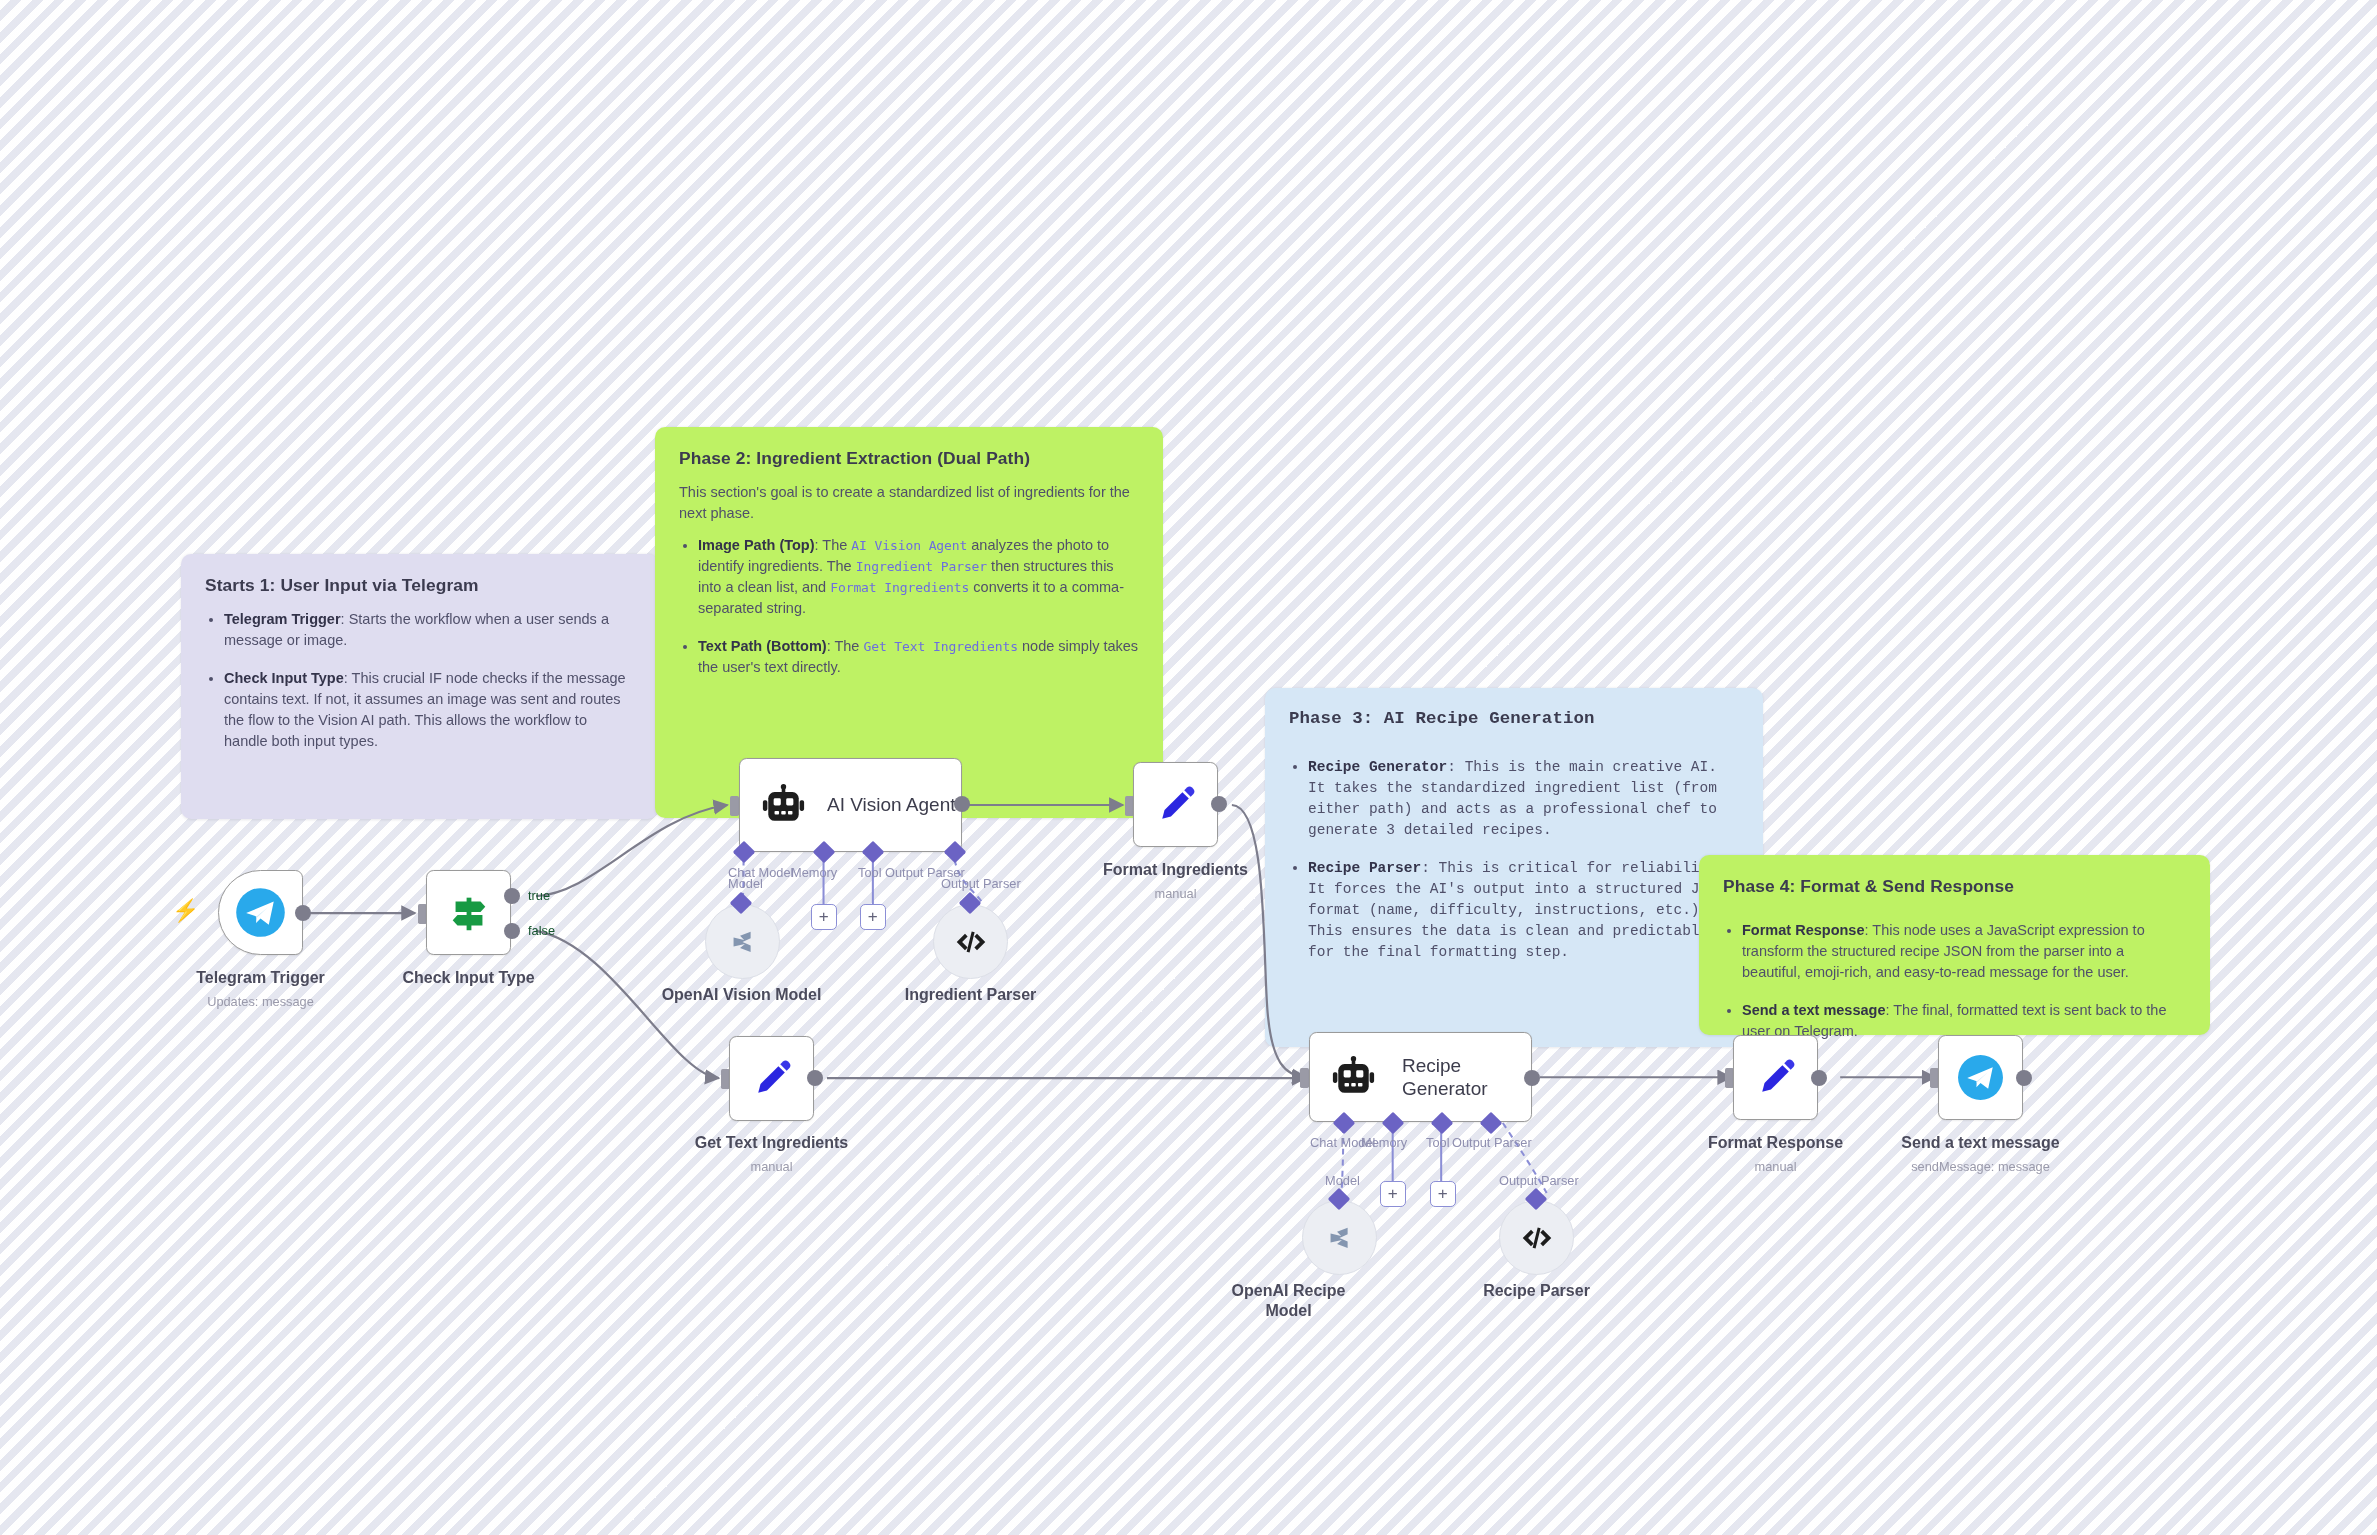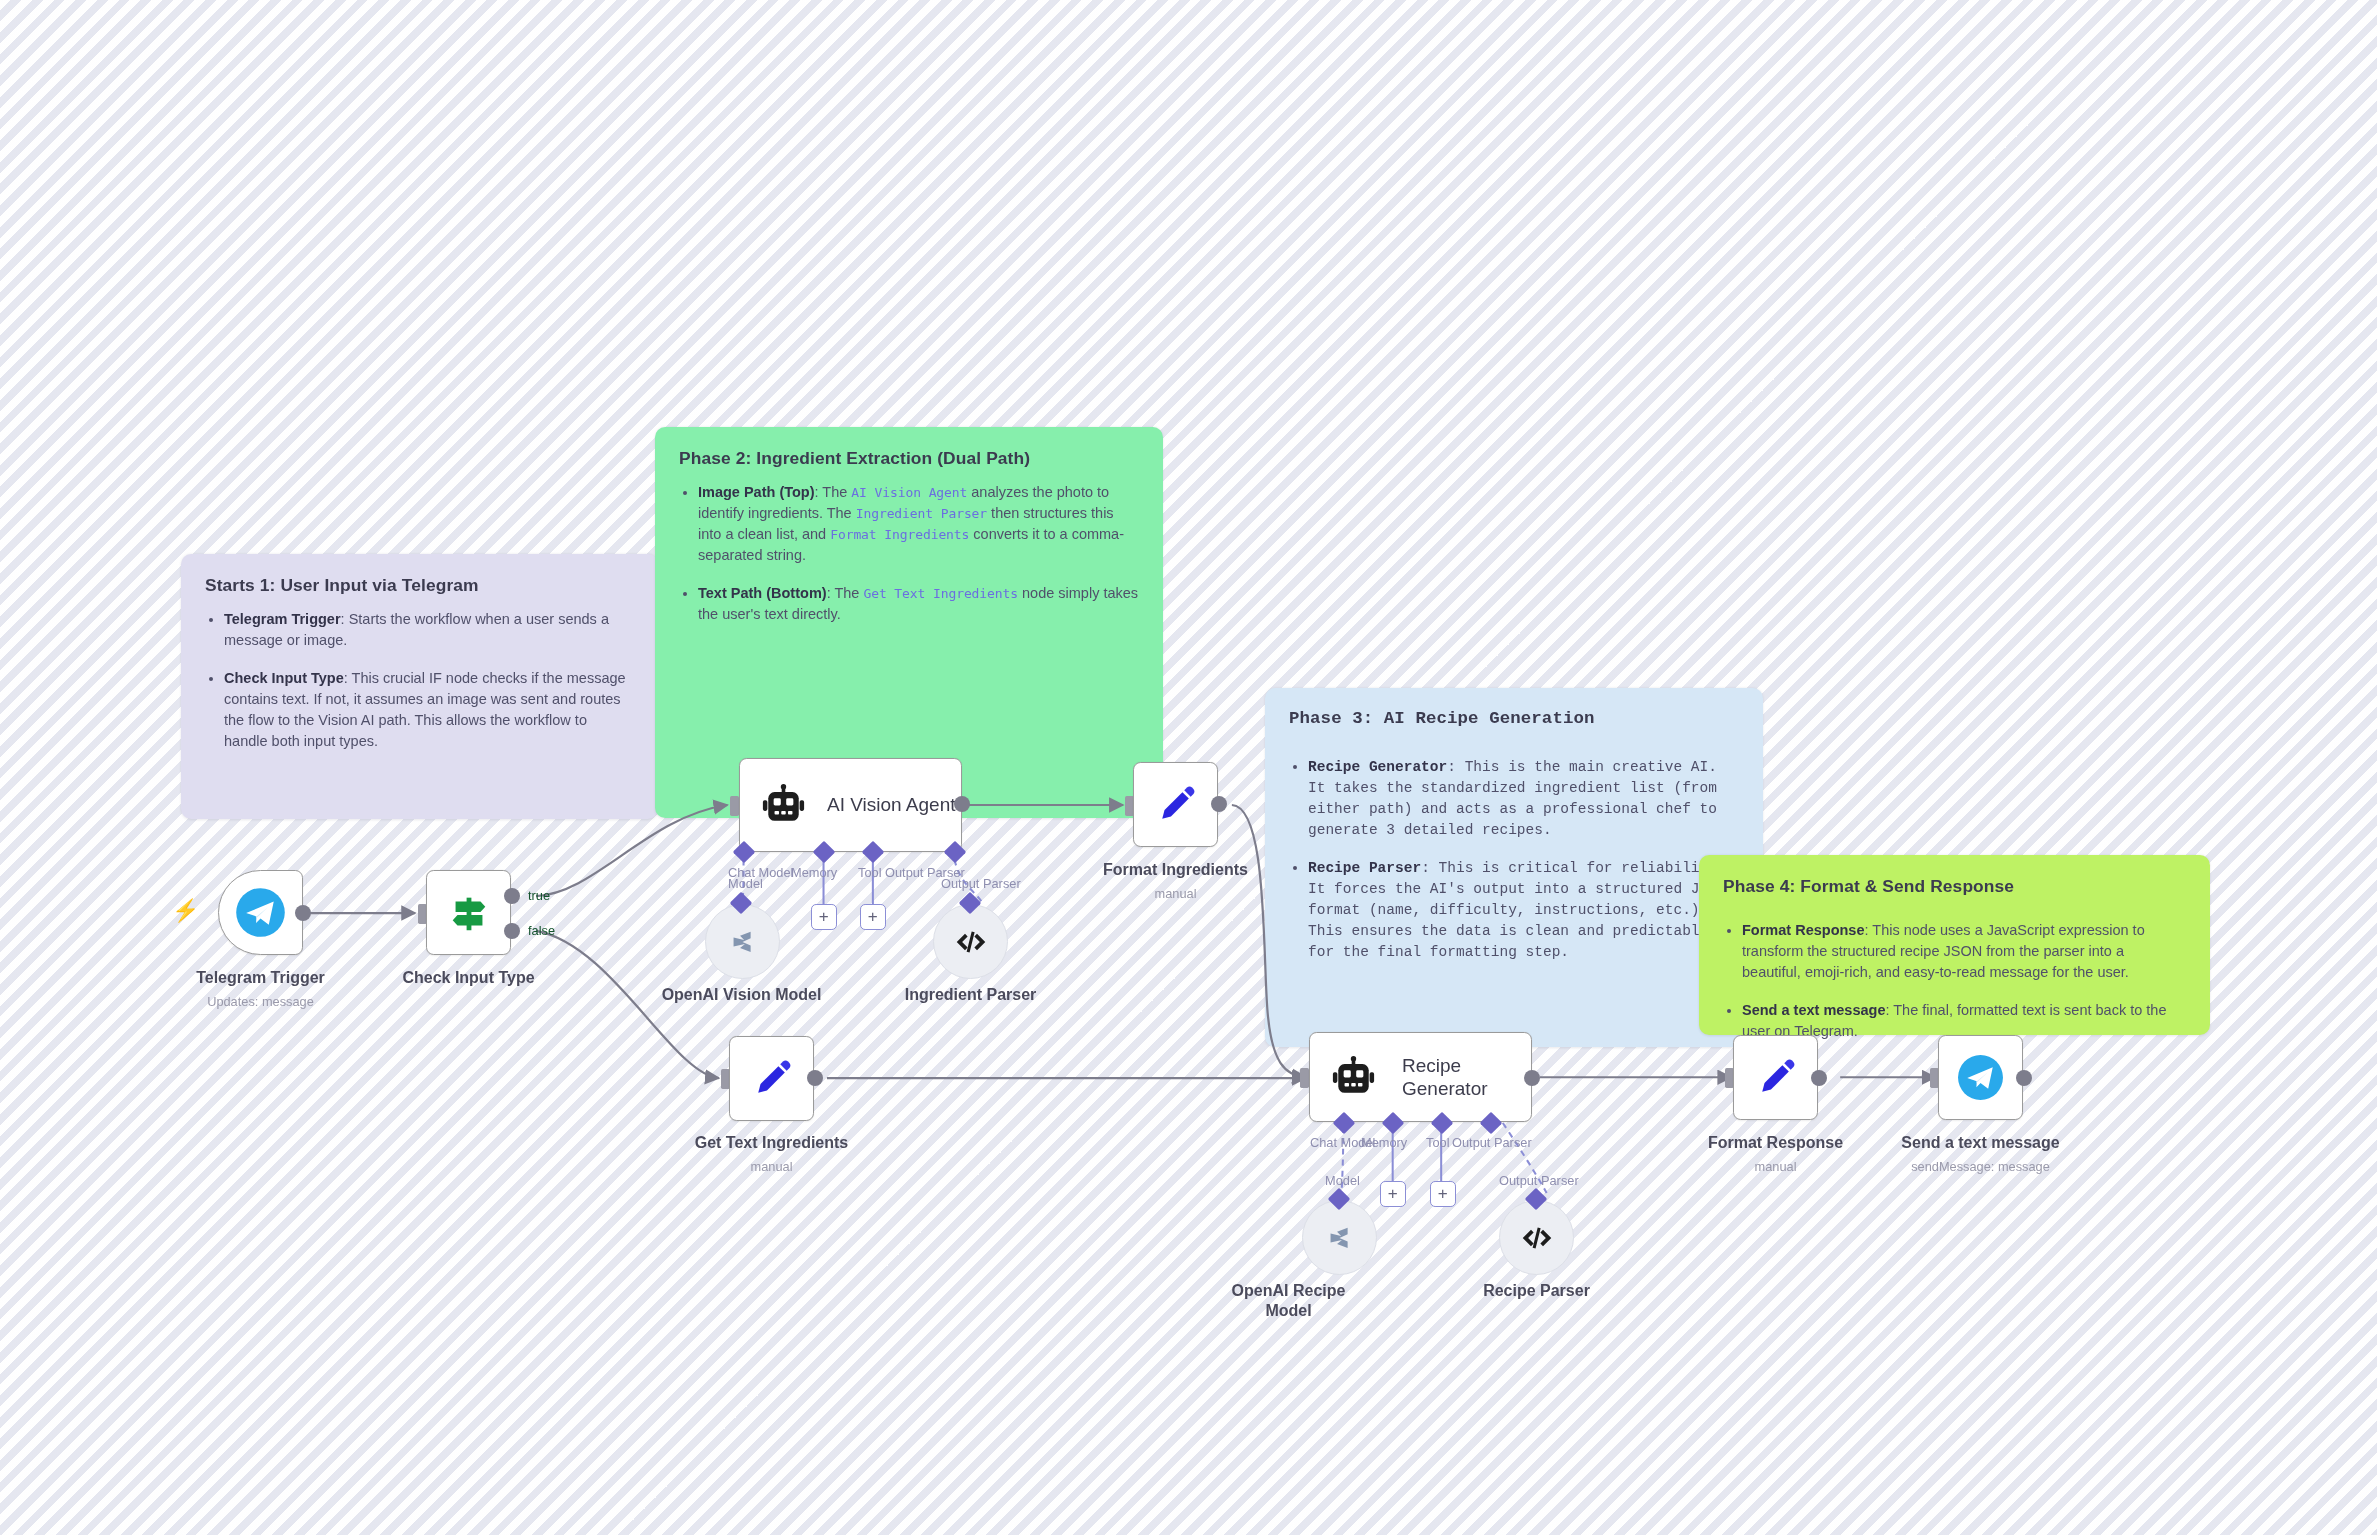--- a/index.html
+++ b/index.html
@@ -24,21 +24,21 @@
   }
   .sticky p{margin:0 0 12px 0;font-size:14.5px;line-height:1.42;color:#50506a;}
   .sticky ul{margin:12px 0 0 0;padding-left:19px;}
   .sticky li{font-size:14.5px;line-height:1.45;color:#50506a;margin-bottom:17px;}
   .sticky li:last-child{margin-bottom:0;}
   .sticky li b{color:#33334a;font-weight:700;}
   .mono{font-family:"DejaVu Sans Mono","Liberation Mono",monospace;
         color:#6b6ee0;font-size:13px;letter-spacing:-0.1px;}
 
   .sticky-purple{background:#dfddf0;}
-  .sticky-pink{background:#86efac;}
+  .sticky-pink{background:#bef264;}
   .sticky-blue{background:#d6e7f6;}
   .sticky-green{background:#bef264;}
 
   
   #edges{position:absolute;left:0;top:0;width:2377px;height:1536px;
          pointer-events:none;}
 
   
   .node{
     position:absolute;width:85px;height:85px;background:#fff;
@@ -96,20 +96,21 @@
   <div class="sticky sticky-purple" style="left:181px;top:554px;width:477px;height:265px;">
     <h3>Starts 1: User Input via Telegram</h3>
     <ul>
       <li><b>Telegram Trigger</b><span>: Starts the workflow when a user sends a message or image.</span></li>
       <li><b>Check Input Type</b><span>: This crucial IF node checks if the message contains text. If not, it assumes an image was sent and routes the flow to the Vision AI path. This allows the workflow to handle both input types.</span></li>
     </ul>
   </div>
 
   <div class="sticky sticky-pink" style="left:655px;top:427px;width:508px;height:391px;">
     <h3>Phase 2: Ingredient Extraction (Dual Path)</h3>
+    <p>This section's goal is to create a standardized list of ingredients for the next phase.</p>
     <ul>
       <li><b>Image Path (Top)</b>: The <span class="mono">AI Vision Agent</span> analyzes the photo to identify ingredients. The <span class="mono">Ingredient Parser</span> then structures this into a clean list, and <span class="mono">Format Ingredients</span> converts it to a comma-separated string.</li>
       <li><b>Text Path (Bottom)</b>: The <span class="mono">Get Text Ingredients</span> node simply takes the user's text directly.</li>
     </ul>
   </div>
 
   <div class="sticky sticky-blue" style="left:1265px;top:688px;width:498px;height:359px;font-family:Liberation Mono, monospace;">
     <h3>Phase 3: AI Recipe Generation</h3>
     <ul style="margin-top:25.5px;">
       <li><b>Recipe Generator</b><span>: This is the main creative AI. It takes the standardized ingredient list (from either path) and acts as a professional chef to generate 3 detailed recipes.</span></li>

